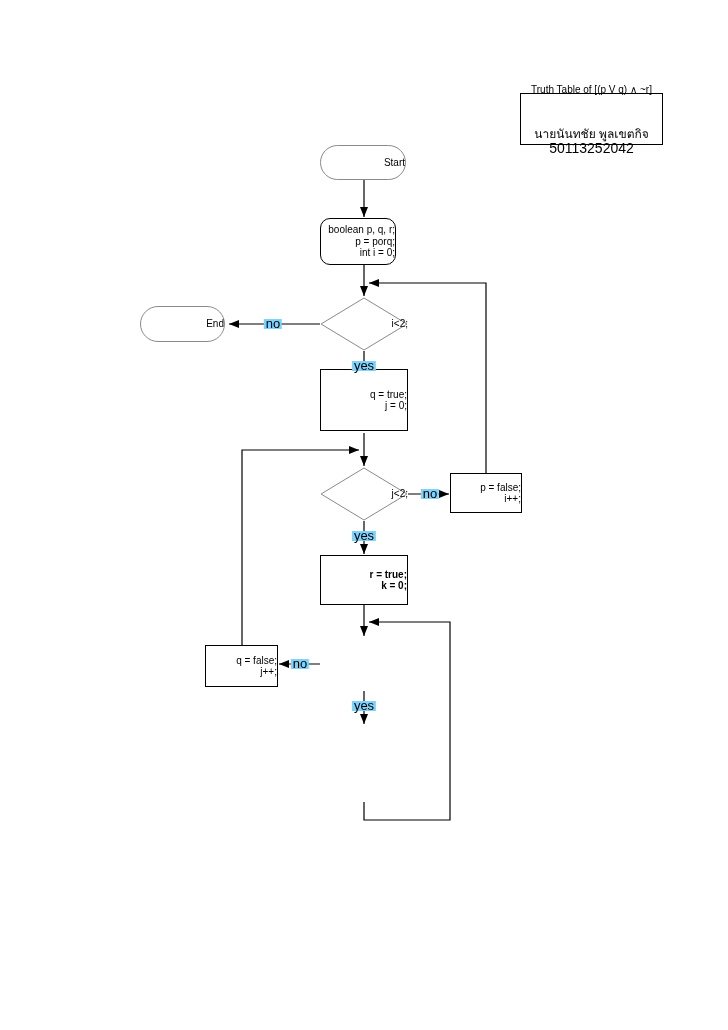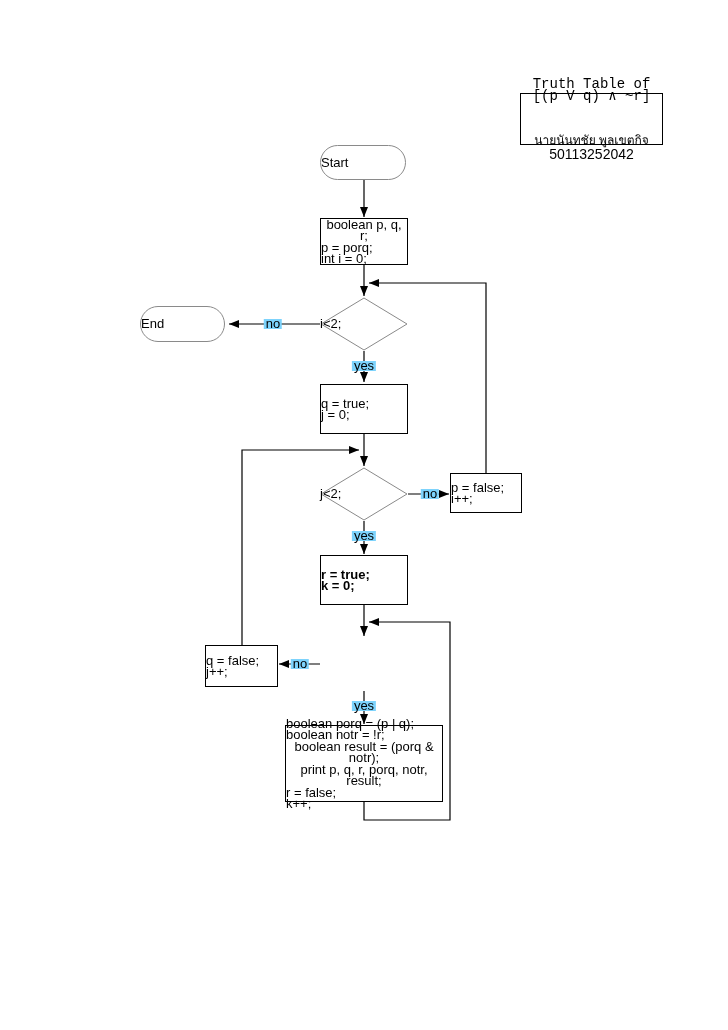--- a/index.html
+++ b/index.html
@@ -11,24 +11,24 @@
     font-family: "Liberation Sans", sans-serif;
     color: #000000;
     overflow: hidden;
   }
   .wires { position: absolute; left: 0; top: 0; }
   .node {
     position: absolute;
     box-sizing: border-box;
     display: flex;
     flex-direction: column;
-    align-items: flex-start;
+    align-items: flex-end;
     justify-content: center;
     text-align: center;
-    font-size: 13px;
+    font-size: 10px;
     line-height: 11.5px;
     background: #ffffff;
   }
   .terminator { border: 1px solid #8a8a8a; border-radius: 18px; }
   .process   { border: 1px solid #000000; }
   .diamond   { background: transparent; border: none; }
   .diamond svg { position: absolute; left: 0; top: 0; }
   .diamond .dlabel { position: relative; z-index: 1; }
   .edge-label {
     position: absolute;
@@ -45,21 +45,21 @@
     width: 143px; height: 52px;
     box-sizing: border-box;
     border: 1px solid #000000;
     display: flex;
     flex-direction: column;
     align-items: center;
     justify-content: center;
     text-align: center;
     background: #ffffff;
   }
-  .title-box .t1 { font-size: 14px; line-height: 12px; font-family: Liberation Mono, monospace; }
+  .title-box .t1 { font-size: 10px; line-height: 12px; }
   .title-box .t2 { font-size: 12px;  line-height: 16px; margin-top: 30px; }
   .title-box .t3 { font-size: 14px; line-height: 12px; }
 </style>
 </head>
 <body>
 
 <div class="canvas">
 
   <svg class="wires" width="728" height="1030">
     <defs>
@@ -90,54 +90,46 @@
     <div class="t3">50113252042</div>
   </div>
 
   <div class="node terminator" style="left:320px; top:145px; width:86px; height:35px;">
     <div>Start</div>
   </div>
   <div class="node terminator" style="left:140px; top:306px; width:85px; height:36px;">
     <div>End</div>
   </div>
 
-  <div class="node process" style="left:320px; top:218px; width:88px; height:47px;">
+  <div class="node process" style="left:320px; top:218px; width:76px; height:47px;border-radius:10px;">
     <div>boolean p, q, r;</div>
     <div>p = porq;</div>
     <div>int i = 0;</div>
   </div>
 
-  <div class="node process" style="left:320px; top:384px; width:88px; height:50px;">
+  <div class="node process" style="left:320px; top:369px; width:88px; height:62px;">
     <div>q = true;</div>
     <div>j = 0;</div>
   </div>
 
   <div class="node process" style="left:450px; top:473px; width:72px; height:40px;">
     <div>p = false;</div>
     <div>i++;</div>
   </div>
 
   <div class="node process" style="left:320px; top:555px; width:88px; height:50px;font-weight:bold;">
     <div>r = true;</div>
     <div>k = 0;</div>
   </div>
 
   <div class="node process" style="left:205px; top:645px; width:73px; height:42px;">
     <div>q = false;</div>
     <div>j++;</div>
   </div>
 
-  <div class="node process" style="left:285px; top:725px; width:158px; height:77px;">
-    <div>boolean porq = (p | q);</div>
-    <div>boolean notr = !r;</div>
-    <div>boolean result = (porq &amp; notr);</div>
-    <div>print p, q, r, porq, notr, result;</div>
-    <div>r = false;</div>
-    <div>k++;</div>
-  </div>
 
   <div class="node diamond" style="left:320px; top:297px; width:88px; height:54px;">
     <svg width="88" height="54" viewBox="0 0 88 54">
       <polygon points="44,1 87,27 44,53 1,27" fill="#ffffff" stroke="#8a8a8a" stroke-width="1"></polygon>
     </svg>
     <div class="dlabel">i&lt;2;</div>
   </div>
 
   <div class="node diamond" style="left:320px; top:467px; width:88px; height:54px;">
     <svg width="88" height="54" viewBox="0 0 88 54">

